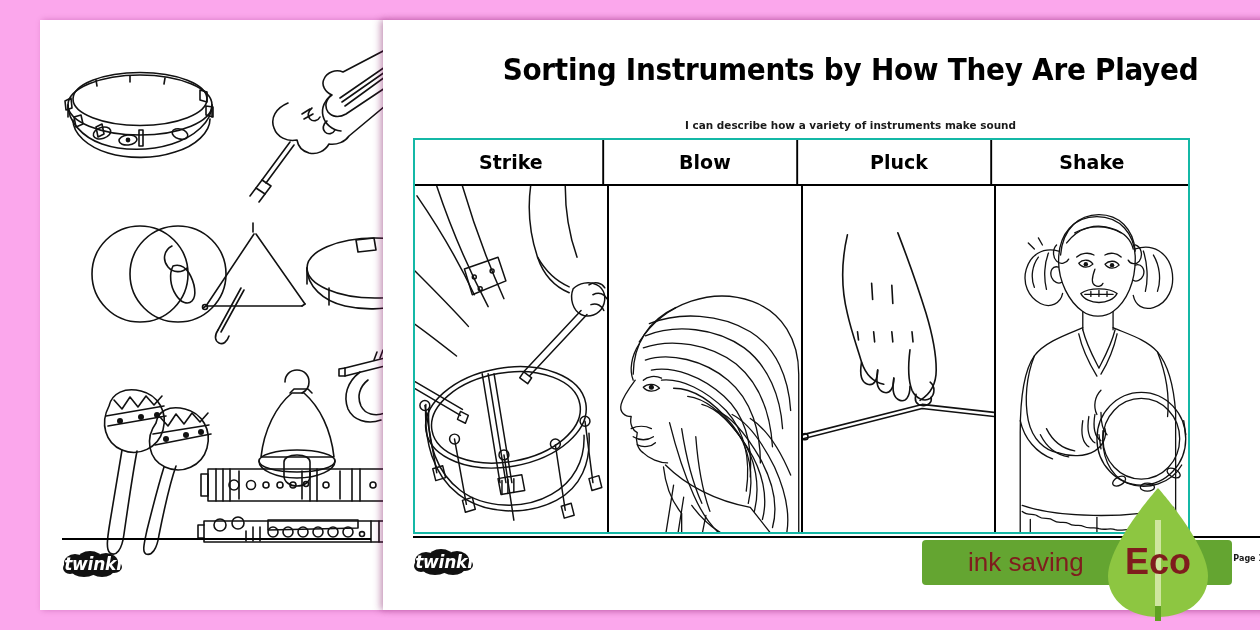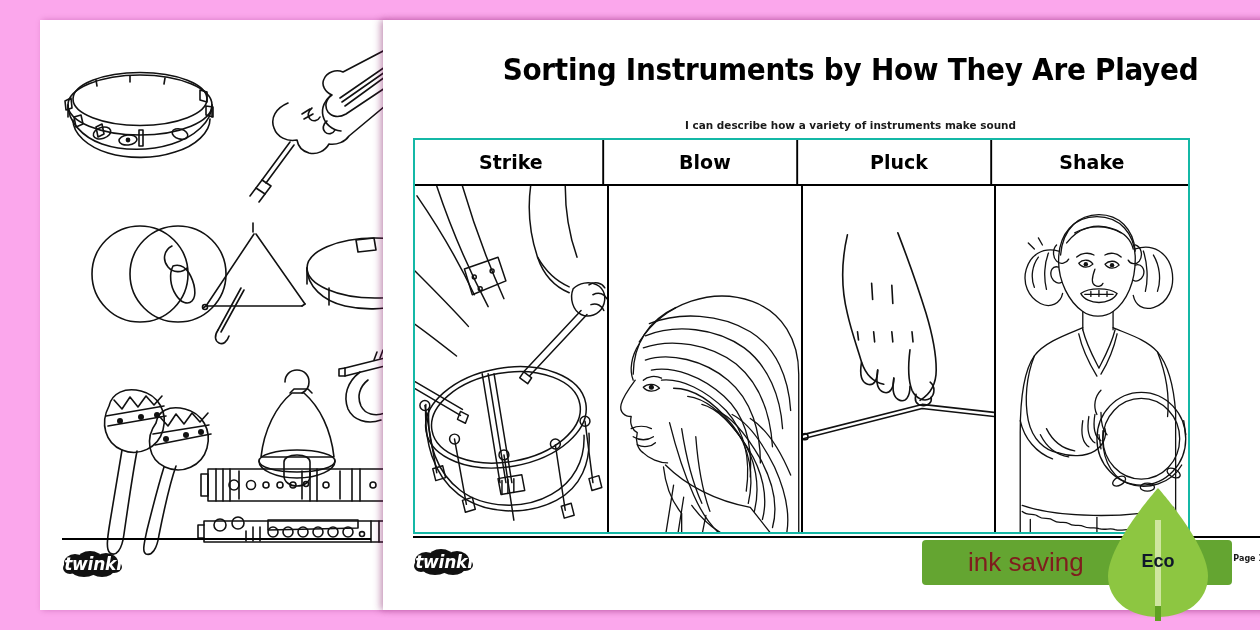--- a/index.html
+++ b/index.html
@@ -205,23 +205,23 @@
   }
   #eco-leaf-label {
     position: absolute;
     left: 182px;
     top: -48px;
     width: 108px;
     height: 135px;
     display: flex;
     align-items: center;
     justify-content: center;
-    color: #0f172a;
+    color: #7f1d1d;
     font-family: "Liberation Sans", sans-serif;
-    font-size: 18px;
+    font-size: 36px;
     font-weight: bold;
     z-index: 3;
     padding-top: 16px;
     box-sizing: border-box;
   }
 
   
   #left-art { position: absolute; inset: 0; }
   #left-art svg { display: block; width: 100%; height: 100%; }
 </style>

